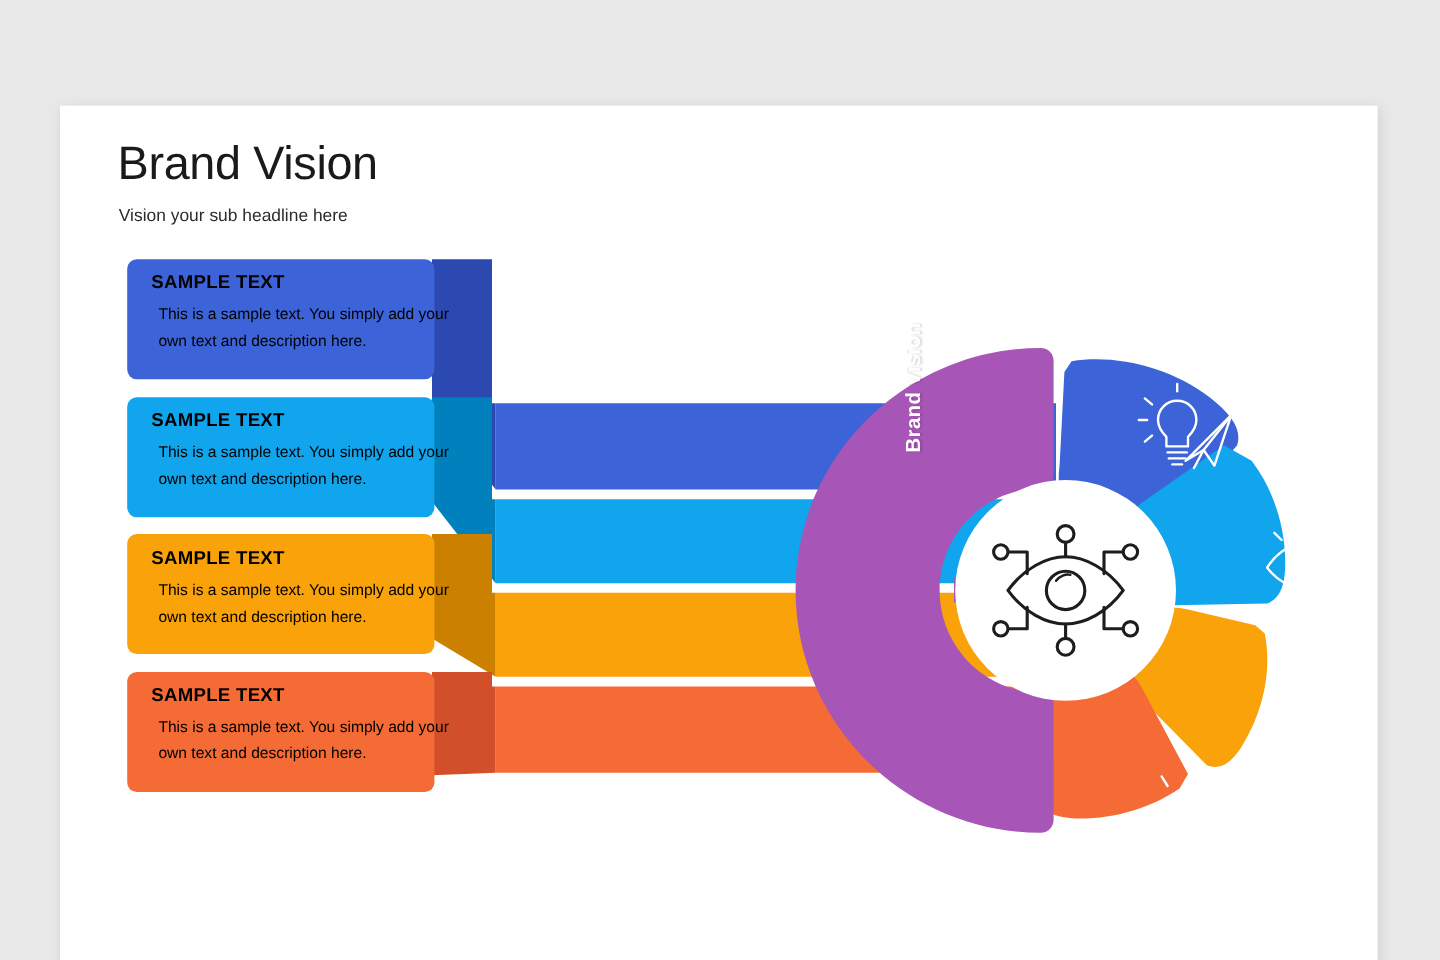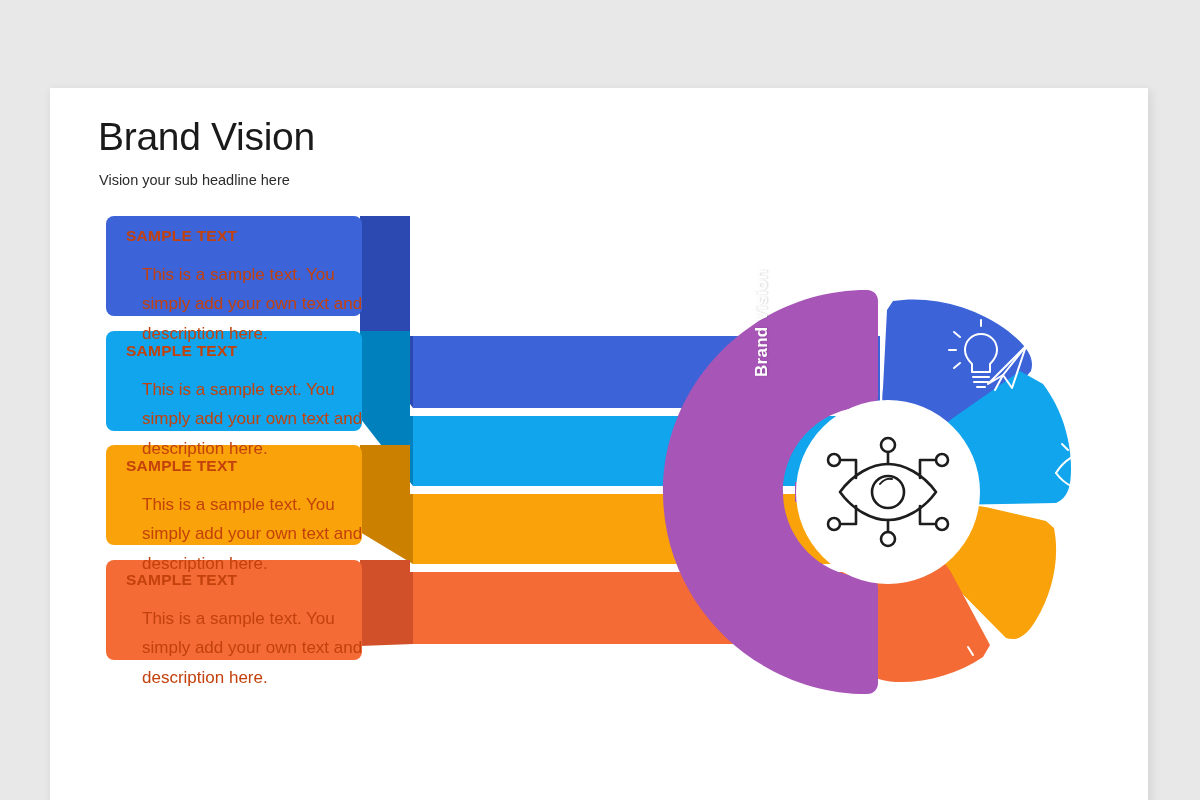--- a/index.html
+++ b/index.html
@@ -54,35 +54,35 @@
     top: 0;
     width: 1098px;
     height: 619px;
   }
   #stage svg { display: block; }
 
   
   .card-text {
     position: absolute;
     width: 272px;
-    color: #c2410c;
+    color: #000000;
     pointer-events: none;
   }
   .card-title {
     font-size: 15.5px;
     font-weight: bold;
     letter-spacing: 0.25px;
     line-height: 1.1;
     margin: 0 0 7px 0;
   }
   .card-body {
-    font-size: 17px;
+    font-size: 13px;
     font-weight: 400;
     line-height: 1.72;
-    margin: 16px;
+    margin: 6px;
   }
 
   #card-text-0 { left: 76px; top: 139px; }
   #card-text-1 { left: 76px; top: 254px; }
   #card-text-2 { left: 76px; top: 369px; }
   #card-text-3 { left: 76px; top: 483px; }
 
   
   #arc-label {
     position: absolute;

